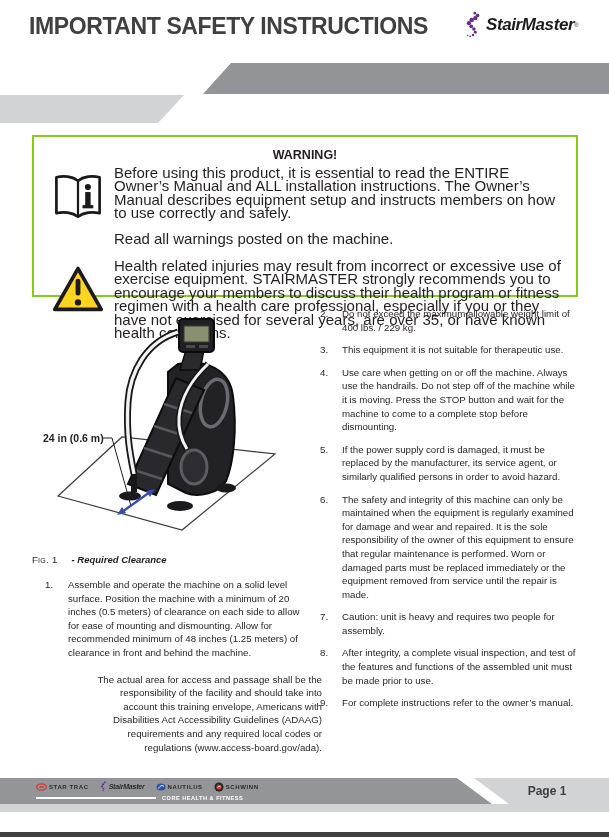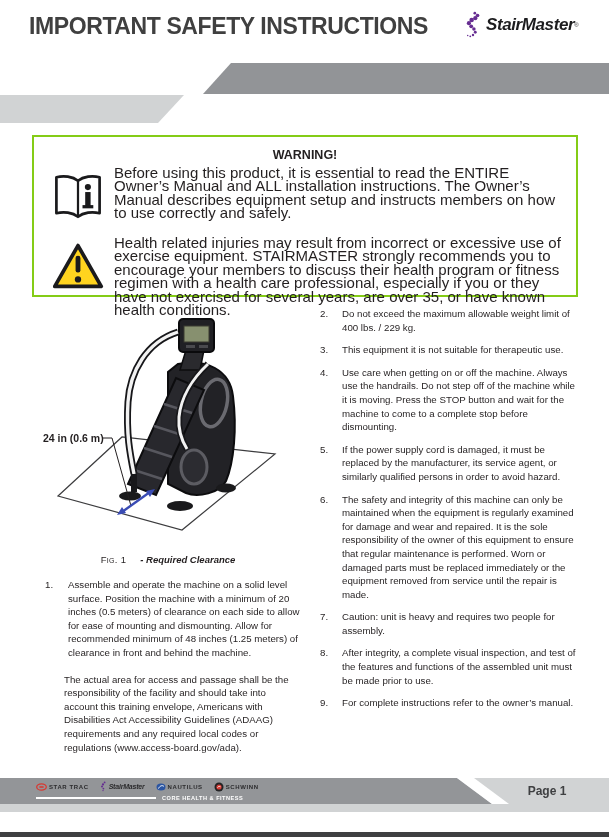--- a/index.html
+++ b/index.html
@@ -26,33 +26,33 @@
   .warning-heading{text-align:center;font-weight:bold;font-size:12.5px;margin:2px 0 4px 0;}
   .w-row{display:flex;align-items:flex-start;}
   .w-icon{flex:none;width:56px;margin:6px 8px 0 4px;display:flex;justify-content:center;}
   .w-texts{font-size:15px;line-height:13.4px;}
   .w-texts p{margin:0;}
   .w-texts p + p{margin-top:12px;}
   .w-row2{margin-top:14px;}
   
   .figure-svg{position:absolute;left:30px;top:302px;}
   .fig-caption{
-    position:absolute;left:32px;top:554px;width:272px;text-align:center;font-size:9.5px;
+    position:absolute;left:32px;top:554px;width:272px;text-align:left;font-size:9.5px;
   }
   .fig-label{font-variant:small-caps;letter-spacing:0.3px;}
   .fig-title{font-weight:bold;font-style:italic;margin-left:14px;}
   
   .col{position:absolute;font-size:9.7px;line-height:13.6px;}
   .col-left{left:32px;top:578px;width:272px;}
   .col-right{left:318px;top:307px;width:260px;}
   .li{display:flex;margin-bottom:9px;}
   .col-left .li .num{flex:none;width:23px;margin-left:13px;}
   .col-right .li .num{flex:none;width:22px;margin-left:2px;}
   .li .txt{flex:1;}
-  .cont-para{margin:13px 0 0 32px;width:236px;}
+  .cont-para{margin:13px 0 0 54px;width:236px;text-align:right;}
   
   .footer-bar{position:absolute;left:0;top:778px;width:609px;height:34px;background:#d1d3d4;}
   .footer-dark{position:absolute;left:0;top:0;width:609px;height:26px;background:#939598;
     clip-path:polygon(0 0,457px 0,492px 26px,0 26px);}
   .footer-slash{position:absolute;left:0;top:0;width:609px;height:26px;background:#ffffff;
     clip-path:polygon(457px 0,474px 0,509px 26px,492px 26px);}
   .brand-row{position:absolute;left:36px;top:3px;display:flex;align-items:center;gap:11px;}
   .brand{display:flex;align-items:center;gap:2px;}
   .brand .btxt{font-size:6px;font-weight:bold;letter-spacing:0.6px;color:#2b2b2d;white-space:nowrap;}
   .brand .btxt-italic{font-size:7px;font-weight:bold;font-style:italic;letter-spacing:-0.2px;color:#2b2b2d;white-space:nowrap;}
@@ -101,20 +101,21 @@
         <svg width="54" height="50" viewBox="0 0 60 52">
           <path d="M30 8 C24 3 14 2 6 4 L6 44 C14 42 24 43 30 48 C36 43 46 42 54 44 L54 4 C46 2 36 3 30 8 Z" fill="#ffffff" stroke="#1a1a1c" stroke-width="3" stroke-linejoin="round"></path>
           <path d="M30 8 L30 48" stroke="#1a1a1c" stroke-width="2.5"></path>
           <circle cx="41" cy="15" r="3.4" fill="#1a1a1c"></circle>
           <rect x="38" y="20.5" width="6" height="16" fill="#1a1a1c"></rect>
           <rect x="35" y="35" width="12" height="3.6" fill="#1a1a1c"></rect>
         </svg>
       </div>
       <div class="w-texts">
         <p>Before using this product, it is essential to read the ENTIRE Owner’s Manual and ALL installation instructions. The Owner’s Manual describes equipment setup and instructs members on how to use correctly and safely.</p>
+        <p>Read all warnings posted on the machine.</p>
       </div>
     </div>
 
     <div class="w-row w-row2">
       <div class="w-icon">
         <svg width="52" height="48" viewBox="0 0 56 50">
           <path d="M28 3 L53 47 L3 47 Z" fill="#ffd41f" stroke="#1b1b1d" stroke-width="4" stroke-linejoin="round"></path>
           <rect x="25.4" y="14" width="5.2" height="18" rx="2.4" fill="#1b1b1d"></rect>
           <circle cx="28" cy="39.5" r="3.4" fill="#1b1b1d"></circle>
         </svg>

